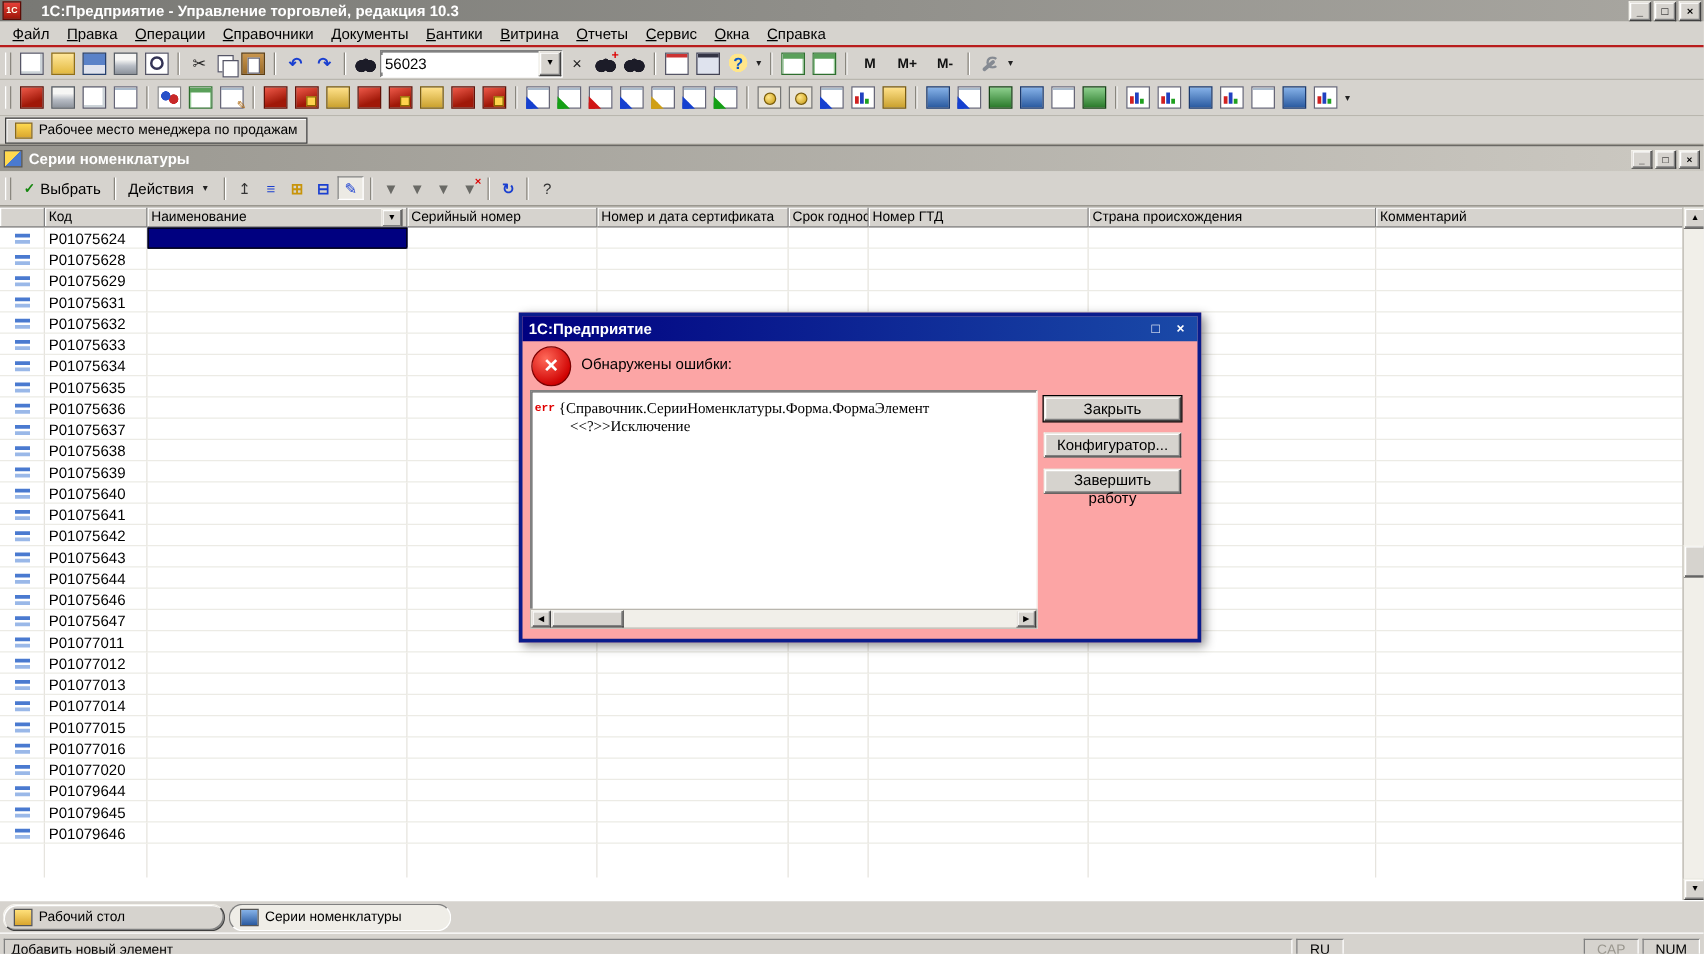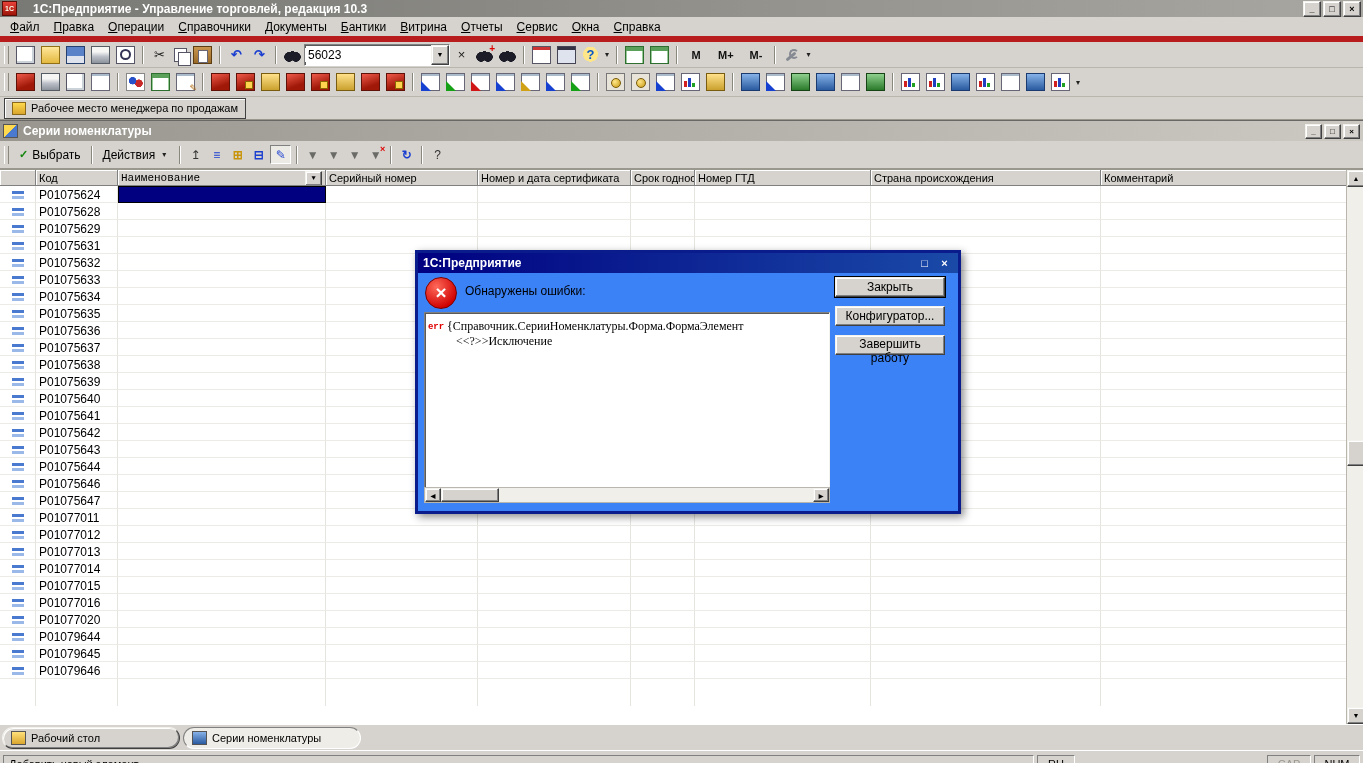--- a/index.html
+++ b/index.html
@@ -16,21 +16,21 @@
   .titlebar{height:17px;background:linear-gradient(to right,#787874,#a9a7a1);
             display:flex;align-items:center;gap:16px;padding:0 2px;color:#fff;font-weight:bold;}
   .app-logo{width:13px;height:13px;background:linear-gradient(#e8413a,#9e1508);border:1px solid #5d0b05;
             color:#ffe;font:bold 7px "Liberation Sans",sans-serif;display:flex;align-items:center;justify-content:center;}
   .title-text{flex:1;font-size:12px;white-space:nowrap;overflow:hidden;}
   .capbtns{display:flex;gap:2px;}
   .cap-btn{width:16px;height:14px;font:bold 9px "Liberation Sans",sans-serif;color:#000;
            display:flex;align-items:center;justify-content:center;}
 
   
-  .menubar{height:19px;display:flex;align-items:center;padding-left:3px;border-bottom:6px solid #b91c1c;}
+  .menubar{height:19px;display:flex;align-items:center;padding-left:3px;border-bottom:2px solid #b91c1c;}
   .menu-item{padding:2px 7px;white-space:nowrap;}
   .menu-item u{text-decoration:underline;}
 
   
   .toolbar{display:flex;align-items:center;padding:0 2px;background:#d6d3ce;}
   .tb1{height:25px;border-bottom:1px solid #b9b6ae;}
   .tb2{height:28px;border-bottom:1px solid #b9b6ae;}
   .grip{width:3px;height:18px;border-left:1px solid #fff;border-right:1px solid #8a877f;margin:0 4px 0 2px;}
   .sep{width:0;height:18px;border-left:1px solid #8a877f;border-right:1px solid #fff;margin:0 4px;}
   .tgroup{display:inline-flex;align-items:center;}
@@ -117,21 +117,21 @@
   .sel-ico{color:#15870f;font-weight:bold;font-size:11px;}
 
   
   .table-area{position:relative;height:554px;background:#fff;border-top:1px solid #9a978f;overflow:hidden;}
   .grid{display:grid;grid-template-columns:36px 82px 208px 152px 153px 64px 176px 230px minmax(120px,1fr);
         width:calc(100% - 16px);}
   .thead{height:16px;}
   .th{background:#d6d3ce;border-right:1px solid #808080;border-bottom:1px solid #808080;
       box-shadow:inset 1px 1px 0 #fff;padding:1px 3px 0;font-size:11px;white-space:nowrap;overflow:hidden;
       display:flex;align-items:center;}
-  .th.with-drop{justify-content:space-between;font-family:Liberation Mono, monospace;}
+  .th.with-drop{justify-content:space-between;}
   .hdr-drop{width:15px;height:13px;font-size:7px;display:flex;align-items:center;justify-content:center;flex:none;}
   .trow{height:17px;}
   .tc{border-right:1px solid #e6e4de;border-bottom:1px solid #ecebe5;padding:1px 3px 0;font-size:12px;
       white-space:nowrap;overflow:hidden;display:flex;align-items:center;}
   .c-ico{justify-content:center;}
   .item-icon{width:12px;height:8px;
      background:linear-gradient(#4a7ad0,#4a7ad0) 0 0/12px 3px no-repeat,
                 linear-gradient(#9ab8e8,#9ab8e8) 0 5px/12px 3px no-repeat;}
   .rows > div:first-of-type .c-nam{background:#000080;border:1px solid #000;}
   .filler-row{height:27px;}
@@ -153,34 +153,34 @@
 
   .statusbar{height:22px;display:flex;align-items:center;padding:2px 3px;gap:3px;background:#d6d3ce;border-top:1px solid #fff;font-size:11px;}
   .sb-panel{height:17px;display:flex;align-items:center;padding:0 5px;white-space:nowrap;}
   .sb-hint{flex:1;}
   .sb-ru{width:26px;justify-content:center;}
   .sb-fill{width:186px;height:17px;}
   .sb-cap{width:32px;justify-content:center;color:#9a978f;}
   .sb-num{width:34px;justify-content:center;color:#000;}
 
   
-  .dialog{position:absolute;left:415px;top:250px;width:540px;height:258px;background:#3b82f6;
+  .dialog{position:absolute;left:415px;top:250px;width:540px;height:258px;background:#fca5a5;
           border:3px solid #0a1c8c;box-shadow:3px 3px 8px rgba(0,0,0,.45);z-index:50;}
   .dlg-title{height:20px;background:linear-gradient(to right,#000080,#1a4aa8);color:#fff;font-weight:bold;
              display:flex;align-items:center;padding:0 5px;gap:3px;}
   .dlg-title-text{flex:1;}
   .dlg-cap{width:17px;height:15px;color:#fff;font-size:11px;display:flex;align-items:center;justify-content:center;}
   .dlg-content{position:relative;height:232px;}
   .err-ico{position:absolute;left:7px;top:4px;width:30px;height:30px;border-radius:50%;
            background:radial-gradient(circle at 35% 30%,#ff6a5a,#cf0000 75%);border:1px solid #7a0000;
            display:flex;align-items:center;justify-content:center;color:#fff;font:bold 19px "Liberation Sans",sans-serif;}
   .dlg-msg{position:absolute;left:47px;top:11px;}
   .dlg-btns{position:absolute;left:417px;top:4px;width:110px;}
   .dlg-btn{display:block;width:110px;height:20px;margin-bottom:9px;font-family:inherit;font-size:12px;color:#000;}
-  .dlg-btns button:first-of-type{outline:1px solid #000;}
+  .dlg-btns button:first-of-type{outline:1px solid #000;margin-top:40px;}
   .err-panel{position:absolute;left:6px;top:39px;width:404px;height:189px;background:#fff;
              border:1px solid;border-color:#808080 #f4f2ec #f4f2ec #808080;
              box-shadow:inset 1px 1px 0 #5a5a5a;display:flex;overflow:hidden;}
   .err-gutter{width:22px;flex:none;padding-top:9px;text-align:center;
               font:bold 9px "Liberation Mono","DejaVu Sans Mono",monospace;color:#e00000;}
   .err-lines{flex:1;padding-top:6px;overflow:hidden;}
   .err-line{white-space:pre;font-family:Liberation Serif, serif;font-size:12px;line-height:15px;}
   .err-hscroll{position:absolute;left:6px;top:214px;width:404px;height:14px;background:#f1efe9;
                border:1px solid #b9b6ae;display:flex;align-items:center;}
   .h-btn{width:14px;height:12px;font-size:6px;flex:none;}

